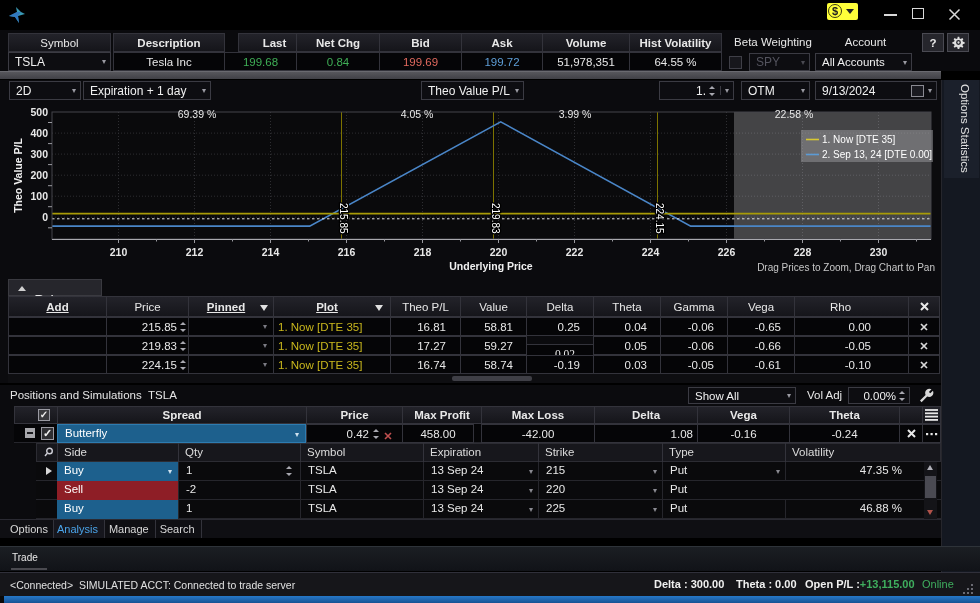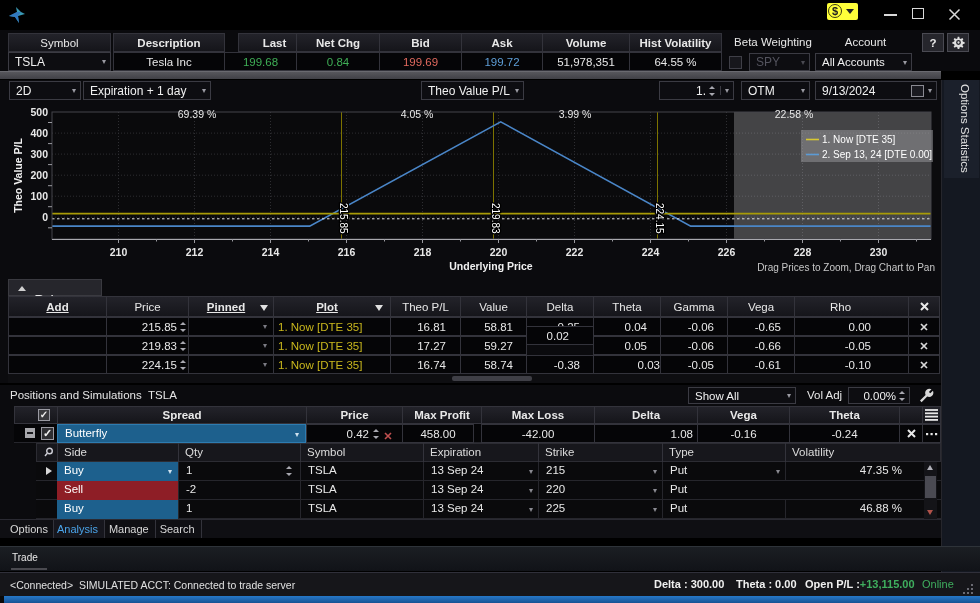--- a/index.html
+++ b/index.html
@@ -249,40 +249,40 @@
       </svg>
     </div>
   <div class="cell vcell" style="left:8px;top:57px;width:99px;height:19px;"></div>
   <div class="cell vcell r" style="left:106px;top:57px;width:83px;height:19px;padding-right:2px;">219.83<span class="spn" style="margin-left:3px;"></span></div>
   <div class="cell vcell" style="left:188px;top:57px;width:86px;height:19px;">
       <span style="position:absolute;right:6px;color:#7a7a82;font-size:8px;">▾</span>
     </div>
   <div class="cell vcell" style="left:273px;top:57px;width:118px;height:19px;justify-content:flex-start;padding-left:4px;color:#c9b71d;">1. Now [DTE 35]</div>
   <div class="cell vcell r" style="left:390px;top:57px;width:71px;height:19px;padding-right:14px;">17.27</div>
   <div class="cell vcell r" style="left:460px;top:57px;width:67px;height:19px;padding-right:13px;">59.27</div>
-  <div class="cell vcell r" style="left:526px;top:47px;width:68px;height:19px;padding-right:24px;">0.02</div>
+  <div class="cell vcell r" style="left:526px;top:65px;width:68px;height:19px;padding-right:18px;font-family:Liberation Serif, serif;">0.02</div>
   <div class="cell vcell r" style="left:593px;top:57px;width:68px;height:19px;padding-right:13px;">0.05</div>
   <div class="cell vcell r" style="left:660px;top:57px;width:68px;height:19px;padding-right:13px;">-0.06</div>
   <div class="cell vcell r" style="left:727px;top:57px;width:68px;height:19px;padding-right:13px;">-0.66</div>
   <div class="cell vcell r" style="left:794px;top:57px;width:115px;height:19px;padding-right:37px;">-0.05</div>
   <div class="cell vcell" style="left:908px;top:57px;width:32px;height:19px;">
       <svg width="8" height="8">
         <path d="M1,1 L7,7 M7,1 L1,7" stroke="#d8d8d8" stroke-width="1.7"></path>
       </svg>
     </div>
   <div class="cell vcell" style="left:8px;top:76px;width:99px;height:19px;"></div>
   <div class="cell vcell r" style="left:106px;top:76px;width:83px;height:19px;padding-right:2px;">224.15<span class="spn" style="margin-left:3px;"></span></div>
   <div class="cell vcell" style="left:188px;top:76px;width:86px;height:19px;">
       <span style="position:absolute;right:6px;color:#7a7a82;font-size:8px;">▾</span>
     </div>
   <div class="cell vcell" style="left:273px;top:76px;width:118px;height:19px;justify-content:flex-start;padding-left:4px;color:#c9b71d;">1. Now [DTE 35]</div>
   <div class="cell vcell r" style="left:390px;top:76px;width:71px;height:19px;padding-right:14px;">16.74</div>
   <div class="cell vcell r" style="left:460px;top:76px;width:67px;height:19px;padding-right:13px;">58.74</div>
-  <div class="cell vcell r" style="left:526px;top:76px;width:68px;height:19px;padding-right:13px;">-0.38</div>
-  <div class="cell vcell r" style="left:593px;top:76px;width:68px;height:19px;">0.03</div>
+  <div class="cell vcell r" style="left:526px;top:76px;width:68px;height:19px;padding-right:13px;">-0.19</div>
+  <div class="cell vcell r" style="left:593px;top:76px;width:68px;height:19px;padding-right:13px;">0.03</div>
   <div class="cell vcell r" style="left:660px;top:76px;width:68px;height:19px;padding-right:13px;">-0.05</div>
   <div class="cell vcell r" style="left:727px;top:76px;width:68px;height:19px;padding-right:13px;">-0.61</div>
   <div class="cell vcell r" style="left:794px;top:76px;width:115px;height:19px;padding-right:37px;">-0.10</div>
   <div class="cell vcell" style="left:908px;top:76px;width:32px;height:19px;">
       <svg width="8" height="8">
         <path d="M1,1 L7,7 M7,1 L1,7" stroke="#d8d8d8" stroke-width="1.7"></path>
       </svg>
     </div>
   <div class="abs" style="left:8px;top:95px;width:932px;height:9px;background:#0e0e11;">
       <div class="abs" style="left:444px;top:2px;width:80px;height:5px;background:#3f3f46;border-radius:2px;"></div>

